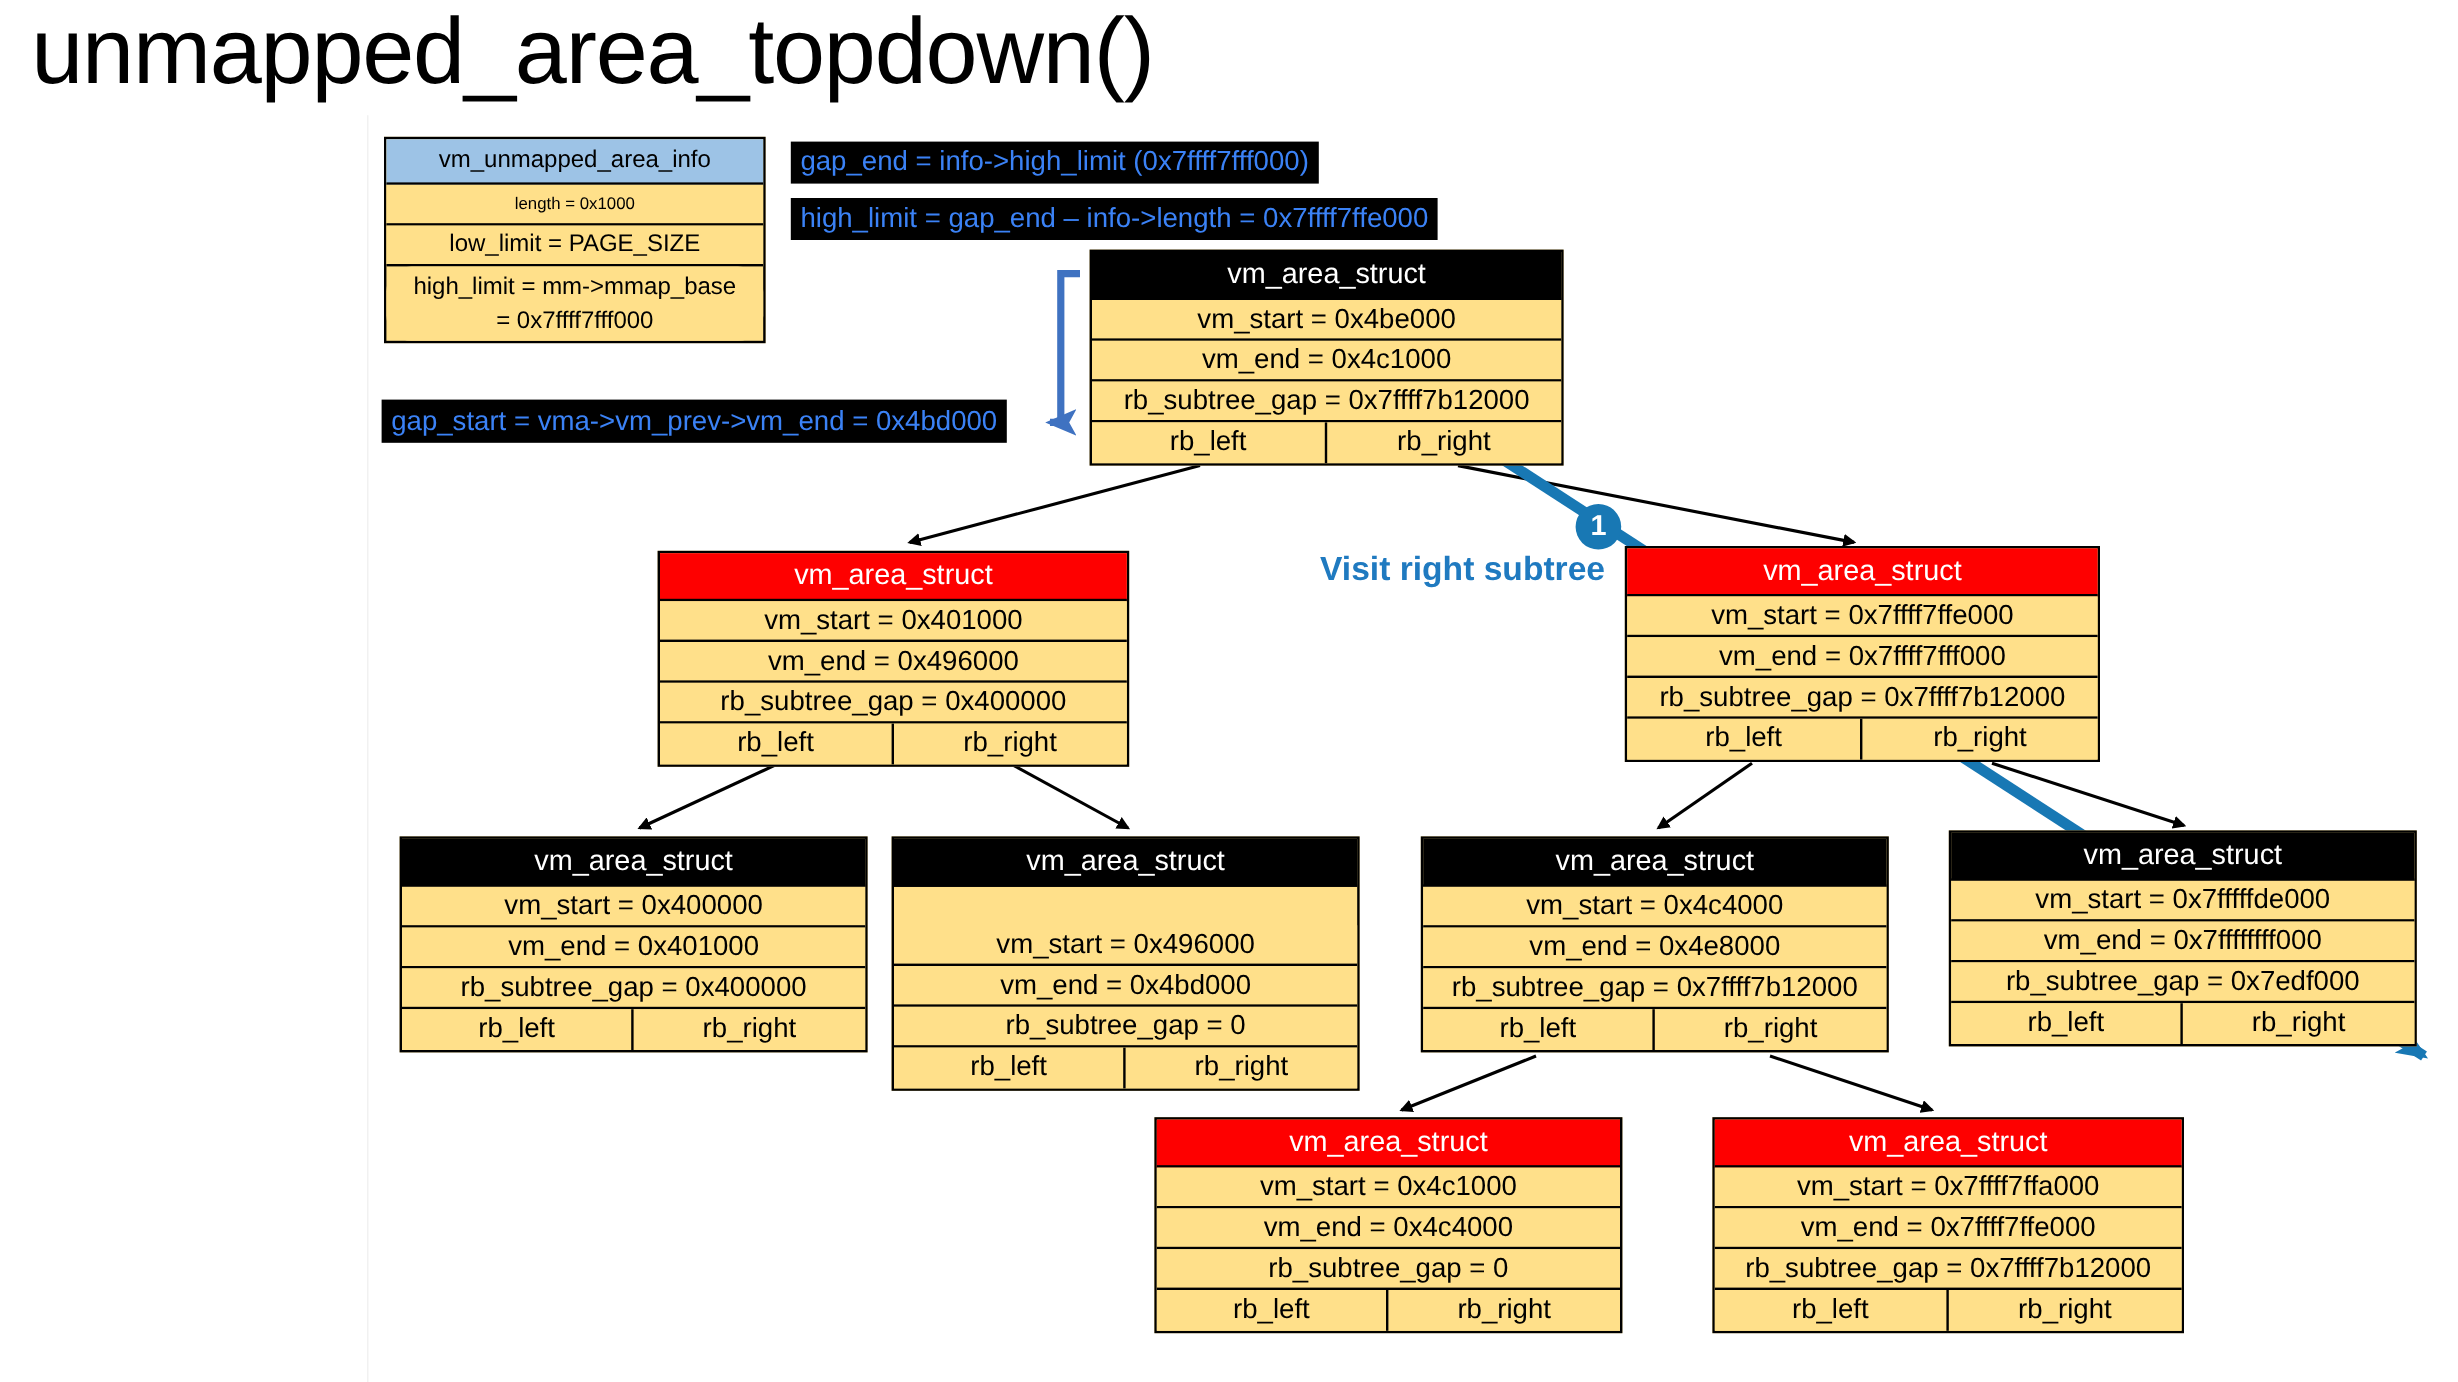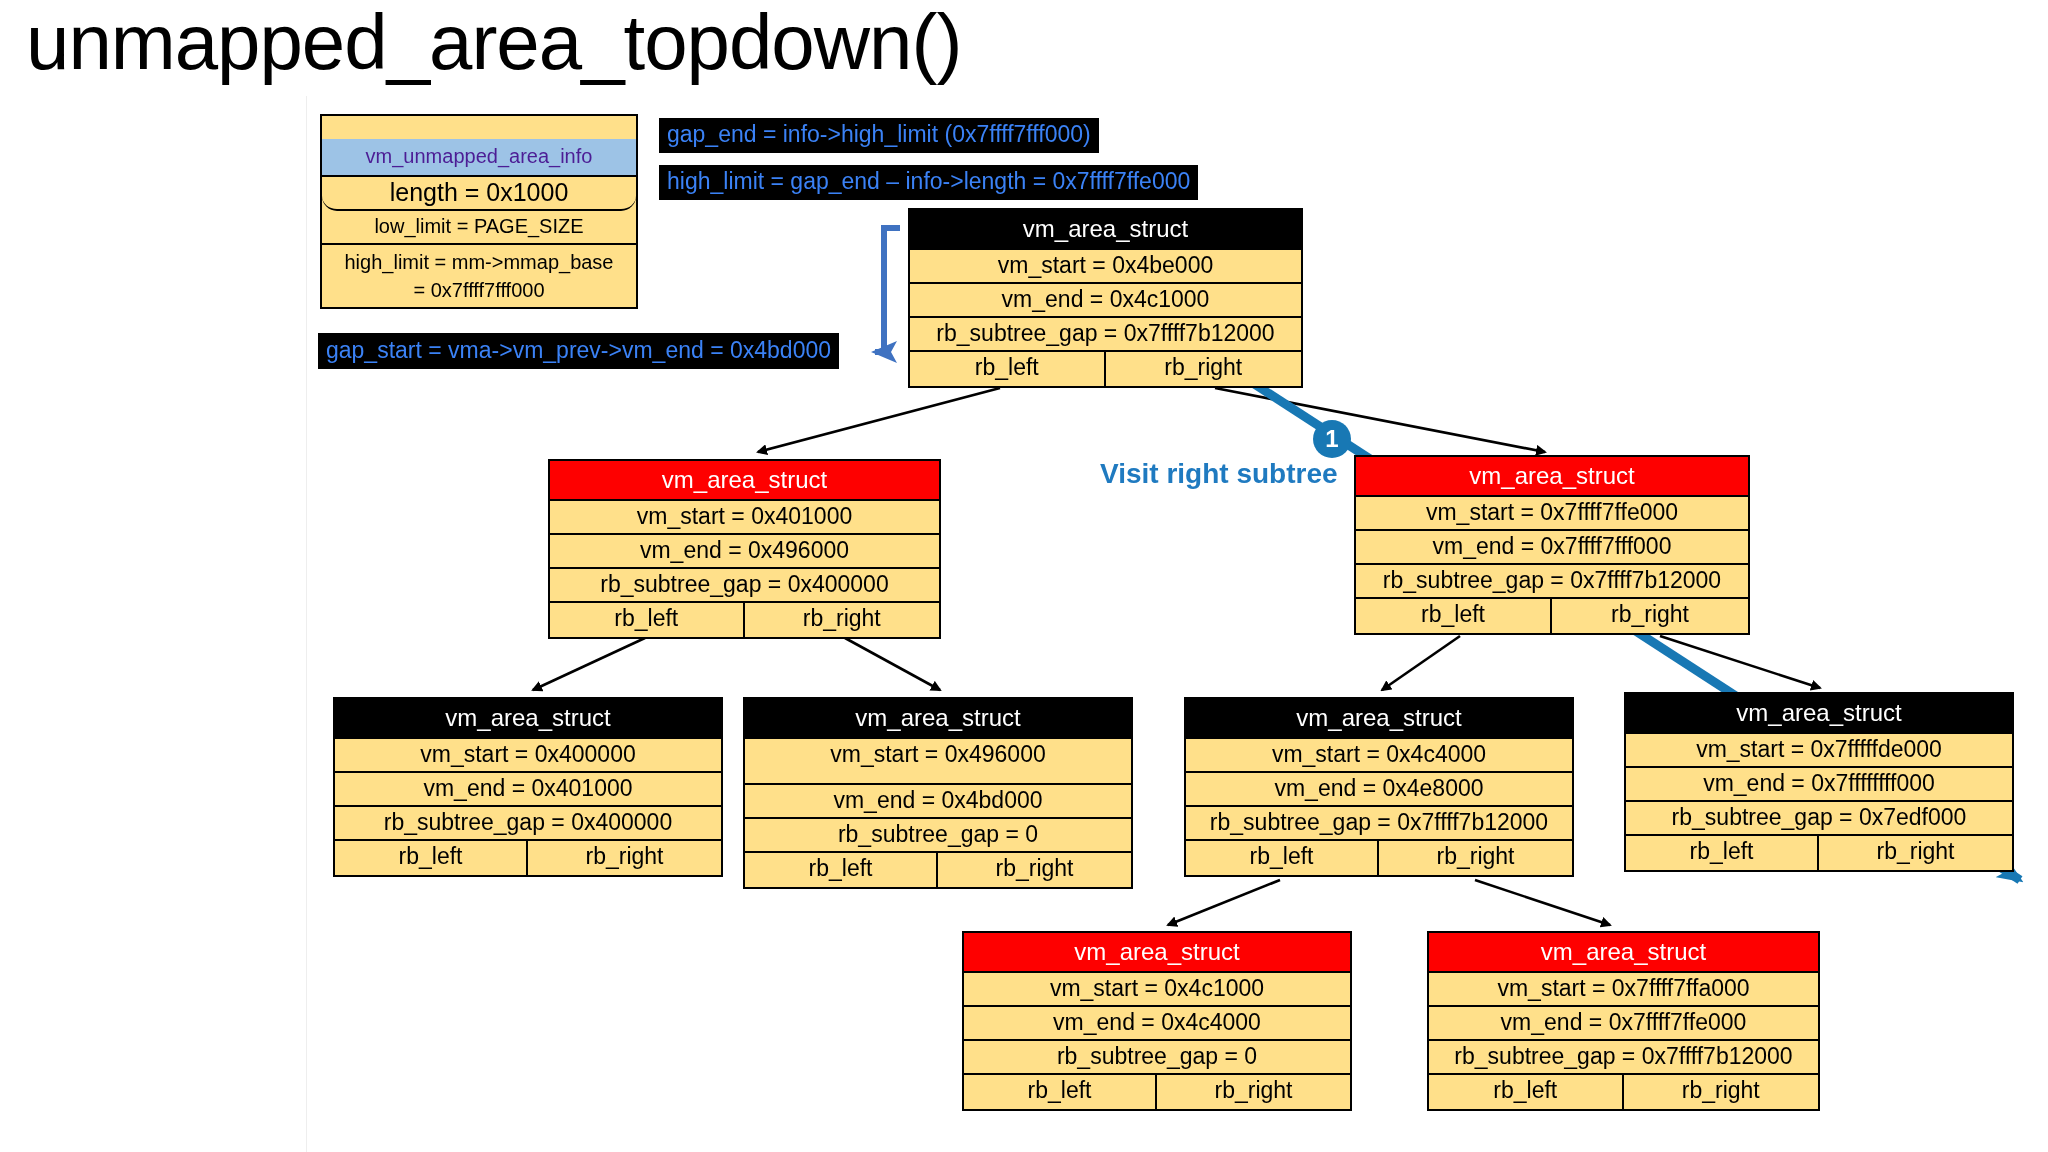--- a/index.html
+++ b/index.html
@@ -37,21 +37,21 @@
   .node .hdr {
     text-align: center;
     color: #ffffff;
     font-weight: 400;
     border-bottom: 2px solid #000;
     white-space: nowrap;
     overflow: hidden;
   }
   .hdr.black { background: #000000; }
   .hdr.red   { background: #fe0000; }
-  .hdr.blue  { background: #9dc3e6; color:#4c1d95;margin-top:23px; }
+  .hdr.blue  { background: #9dc3e6; color:#000000; }
 
   .node .row {
     text-align: center;
     color: #000;
     background: #ffe08a;
     border-bottom: 2px solid #000;
     white-space: nowrap;
     overflow: hidden;
   }
   .node .row.last { border-bottom: none; border-radius: 21px; }
@@ -152,21 +152,21 @@
 
   <svg id="overlay" viewBox="0 0 2048 1152">
 
     <path d="M 900,228 L 884,228 L 884,352 L 875,352" stroke="#3f72c1" stroke-width="6" fill="none" stroke-linejoin="miter" marker-end="url(#ah-blue-left)"></path>
 
     <path d="M 1228,367 L 2020,880" stroke="#1878b4" stroke-width="9" fill="none" marker-end="url(#ah-blue)"></path>
   </svg>
 
   <div class="node" style="left:320px; top:114px; width:318px;">
     <div class="hdr blue" style="height:38px; line-height:35px; font-size:20px;">vm_unmapped_area_info</div>
-    <div class="row" style="height:34px; line-height:31px; font-size:25px;border-radius:15px;">length = 0x1000</div>
+    <div class="row" style="height:34px; line-height:31px; font-size:14px;">length = 0x1000</div>
     <div class="row" style="height:34px; line-height:31px; font-size:20px;">low_limit = PAGE_SIZE</div>
     <div class="row last" style="height:62px; font-size:20px; padding-top:3px;">
       <div style="line-height:28px;">high_limit = mm-&gt;mmap_base</div>
       <div style="line-height:28px;">= 0x7ffff7fff000</div>
     </div>
   </div>
 
   <div class="callout" style="left:659px; top:118px; height:35px; line-height:33px; font-size:23px; padding:0 8px;">gap_end = info-&gt;high_limit (0x7ffff7fff000)</div>
 
   <div class="callout" style="left:659px; top:165px; height:35px; line-height:33px; font-size:23px; padding:0 8px;">high_limit = gap_end – info-&gt;length = 0x7ffff7ffe000</div>
@@ -212,21 +212,21 @@
     <div class="row" style="height:34px; line-height:31px; font-size:23px;">vm_end = 0x401000</div>
     <div class="row" style="height:34px; line-height:31px; font-size:23px;">rb_subtree_gap = 0x400000</div>
     <div class="rowsplit" style="height:34px;">
       <div class="half left" style="line-height:31px; font-size:23px;">rb_left</div>
       <div class="half" style="line-height:31px; font-size:23px;">rb_right</div>
     </div>
   </div>
 
   <div class="node" style="left:743px; top:697px; width:390px;">
     <div class="hdr black" style="height:40px; line-height:37px; font-size:24px;">vm_area_struct</div>
-    <div class="row" style="height:46px; line-height:31px; font-size:23px;">vm_start = 0x496000</div>
+    <div class="row" style="height:34px; line-height:31px; font-size:23px;margin-top:32px;">vm_start = 0x496000</div>
     <div class="row" style="height:34px; line-height:31px; font-size:23px;">vm_end = 0x4bd000</div>
     <div class="row" style="height:34px; line-height:31px; font-size:23px;">rb_subtree_gap = 0</div>
     <div class="rowsplit" style="height:34px;">
       <div class="half left" style="line-height:31px; font-size:23px;">rb_left</div>
       <div class="half" style="line-height:31px; font-size:23px;">rb_right</div>
     </div>
   </div>
 
   <div class="node" style="left:1184px; top:697px; width:390px;">
     <div class="hdr black" style="height:40px; line-height:37px; font-size:24px;">vm_area_struct</div>

